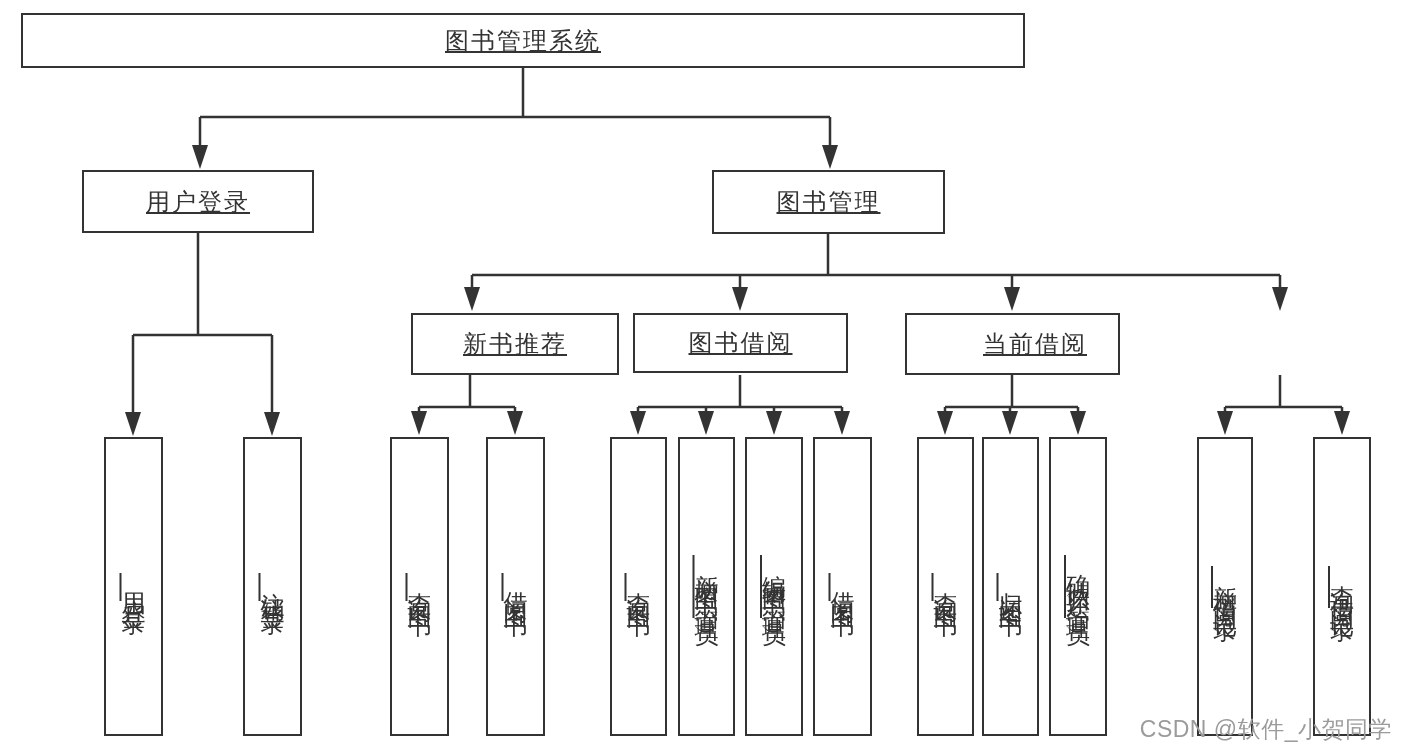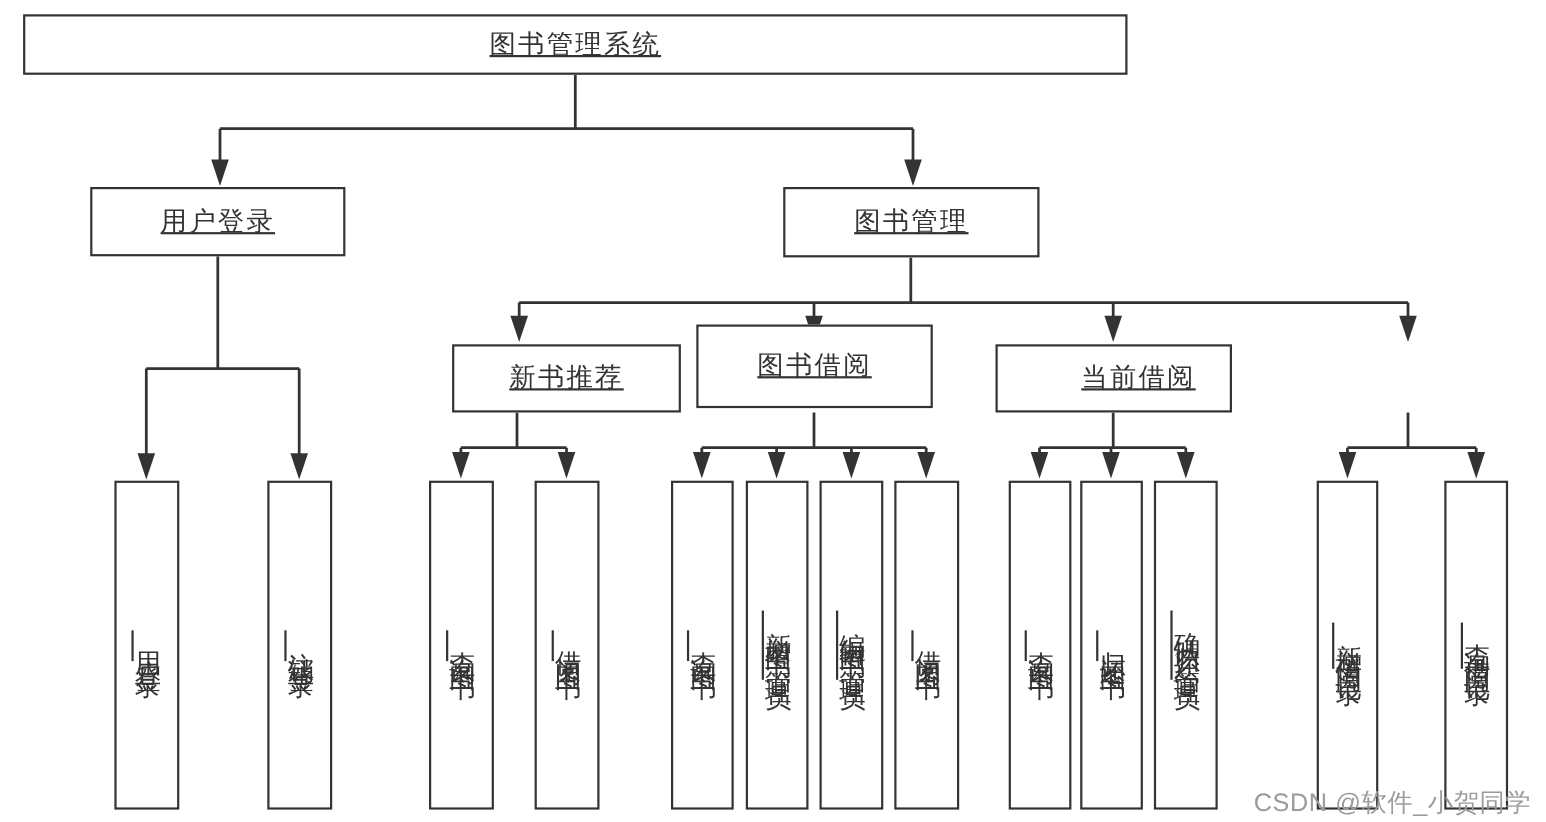--- a/index.html
+++ b/index.html
@@ -113,21 +113,21 @@
       <polygon points="1334,411 1350,411 1342,435"></polygon>
     </g>
   </svg>
 
   <div class="node hbox title-box" style="left:21px; top:13px; width:1004px; height:55px;">图书管理系统</div>
 
   <div class="node hbox" style="left:82px; top:170px; width:232px; height:63px;">用户登录</div>
   <div class="node hbox" style="left:712px; top:170px; width:233px; height:64px;">图书管理</div>
 
   <div class="node hbox" style="left:363px; top:313px; width:208px; height:62px;margin-left:48px;">新书推荐</div>
-  <div class="node hbox" style="left:633px; top:295px; width:215px; height:76px;">图书借阅</div>
+  <div class="node hbox" style="left:633px; top:313px; width:215px; height:60px;">图书借阅</div>
   <div class="node hbox" style="left:905px; top:313px; width:215px; height:62px;padding-left:45px;">当前借阅</div>
 
   <div class="node vbox" style="left:104px; width:59px;">用户登录</div>
   <div class="node vbox" style="left:243px; width:59px;">注销登录</div>
 
   <div class="node vbox" style="left:390px; width:59px;">查询图书</div>
   <div class="node vbox" style="left:486px; width:59px;">借阅图书</div>
 
   <div class="node vbox" style="left:610px; width:57px;">查询图书</div>
   <div class="node vbox" style="left:678px; width:57px;">新增图书（管理员）</div>

